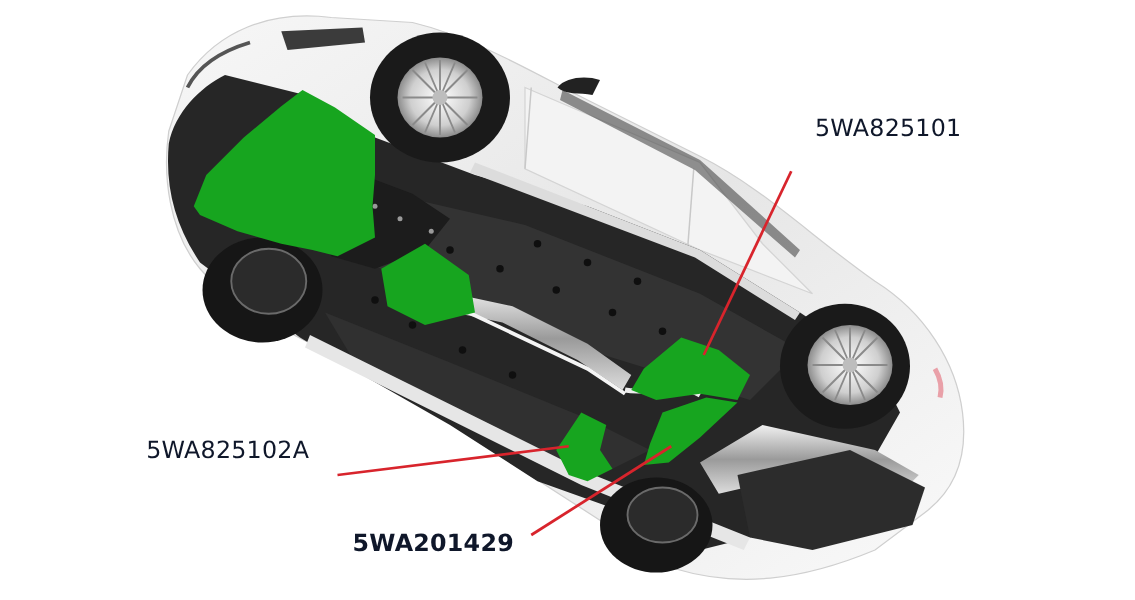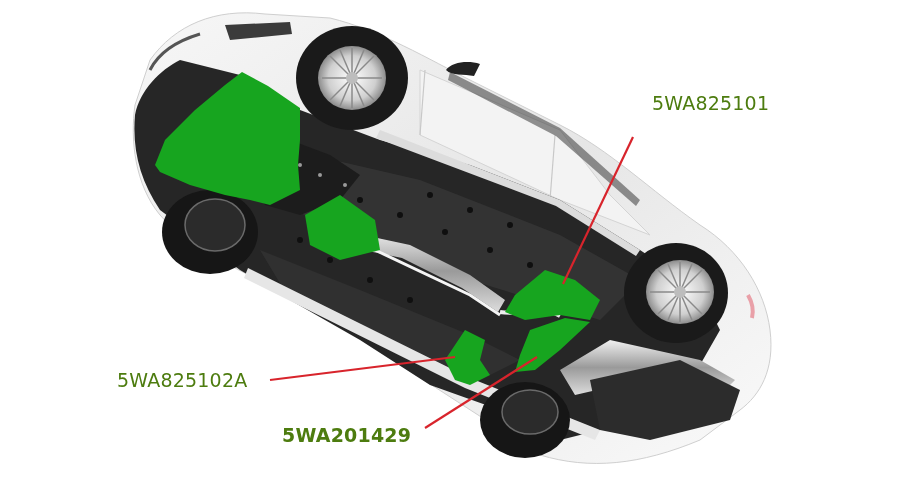--- a/index.html
+++ b/index.html
@@ -2,21 +2,21 @@
 <html><head>
   <meta charset="utf-8">
   <style>
     html, body { margin: 0; padding: 0; background: #ffffff; }
     body { width: 908px; height: 480px; position: relative; overflow: hidden; font-family: "DejaVu Sans", sans-serif; }
     #stage { position: absolute; left: 0; top: 0; width: 908px; height: 480px; }
     .callout-label {
       position: absolute;
       font-family: "DejaVu Sans", sans-serif;
       font-size: 19px;
-      color: #4d7c0f;
+      color: #0f172a;
       letter-spacing: 0.2px;
       white-space: nowrap;
     }
   </style>
 </head>
 <body>
 
 <div id="stage">
   <svg width="908" height="480" viewBox="0 0 908 480">
     <defs>
@@ -148,15 +148,15 @@
     </g>
 
     <g>
       <line x1="633" y1="137" x2="563" y2="284" stroke="#d8242c" stroke-width="2.2"></line>
       <line x1="270" y1="380" x2="455" y2="357" stroke="#d8242c" stroke-width="2.2"></line>
       <line x1="425" y1="428" x2="537" y2="357" stroke="#d8242c" stroke-width="2.2"></line>
     </g>
   </svg>
 
   <div class="callout-label" style="left:652px; top:92px;">5WA825101</div>
-  <div class="callout-label" style="left:117px; top:369px;">5WA825102A</div>
+  <div class="callout-label" style="left:117px; top:349px;">5WA825102A</div>
   <div class="callout-label" style="left:282px; top:424px;font-weight:bold;">5WA201429</div>
 </div>
 
 </body></html>

